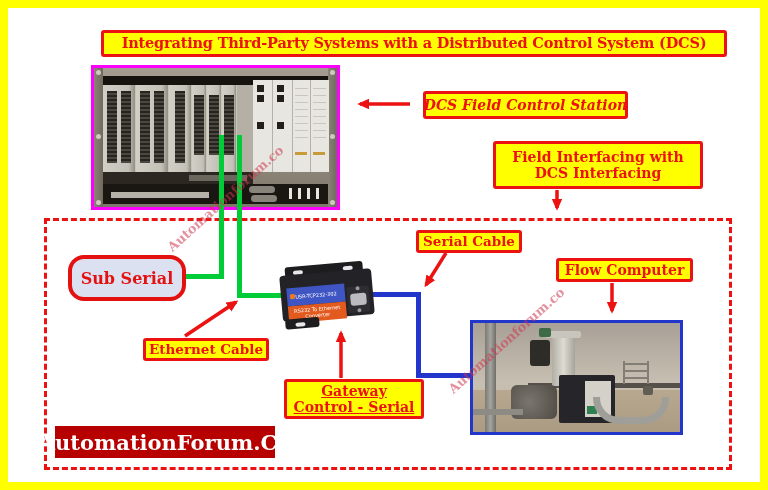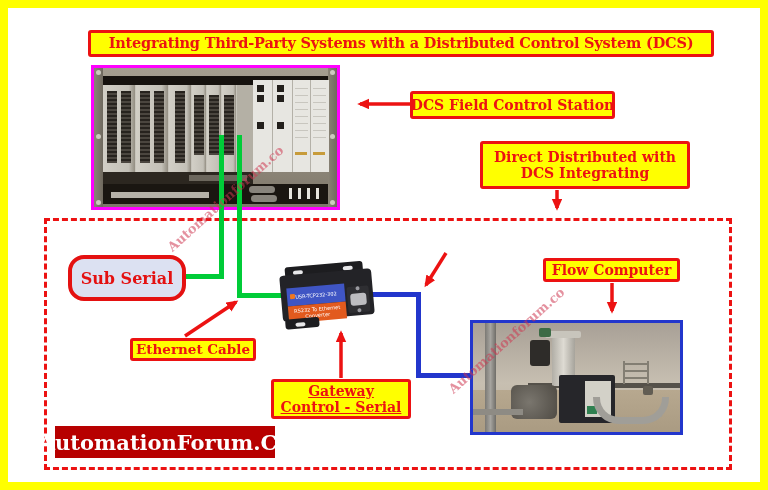--- a/index.html
+++ b/index.html
@@ -3,21 +3,21 @@
 <meta charset="utf-8">
 <style>
   html,body{margin:0;padding:0;background:#fff;}
   body{width:768px;height:490px;overflow:hidden;font-family:"DejaVu Serif",serif;}
   .stage{position:relative;width:768px;height:490px;background:#fff;border:8px solid #ffff00;box-sizing:border-box;}
   .abs{position:absolute;box-sizing:border-box;}
 
   
   .ybox{background:#ffff00;border:3px solid #ec1212;color:#ec1212;font-weight:bold;
         display:flex;flex-direction:column;align-items:center;justify-content:center;
-        text-align:center;line-height:1.15;border-radius:3px;z-index:30;}
+        text-align:center;line-height:1.15;border-radius:3px;z-index:30;margin-left:13px;}
   .ybox span{white-space:nowrap;}
 
   .title-box{left:80px;top:22px;width:626px;height:27px;font-size:14.5px;letter-spacing:-0.2px;}
 
   
   .dashed-box{left:36px;top:210px;width:688px;height:252px;border:3px dashed #ec1212;z-index:5;}
 
   
   .rack{left:83px;top:57px;width:249px;height:145px;border:3px solid #ff00ff;background:#978f81;z-index:10;overflow:hidden;}
   .rk-bg{left:0;top:0;width:243px;height:139px;background:linear-gradient(180deg,#a49d8f 0%,#948d7f 55%,#7d7669 100%);}
@@ -224,26 +224,29 @@
     <div class="abs fp-actuator"></div>
     <div class="abs fp-box">
       <div class="fp-label">
         <div class="fp-sticker"></div>
       </div>
     </div>
     <div class="abs fp-u"></div>
     <div class="abs fp-frontpipe"></div>
   </div>
 
-  <div class="abs ybox" style="left:402px;top:83px;width:205px;height:28px;font-size:14px;">
+  <div class="abs ybox" style="left:402px;top:83px;width:205px;height:28px;font-size:14px;font-style:italic;">
     <span>DCS Field Control Station</span>
   </div>
   <div class="abs ybox" style="left:472px;top:133px;width:210px;height:48px;font-size:14px;">
-    <span>Direct Distributed with</span>
-    <span>DCS Integrating</span>
+    <span>Field Interfacing with</span>
+    <span>DCS Interfacing</span>
+  </div>
+  <div class="abs ybox" style="left:395px;top:222px;width:106px;height:23px;font-size:13.5px;">
+    <span>Serial Cable</span>
   </div>
   <div class="abs ybox" style="left:535px;top:250px;width:137px;height:24px;font-size:14px;">
     <span>Flow Computer</span>
   </div>
   <div class="abs ybox" style="left:122px;top:330px;width:126px;height:23px;font-size:13.5px;">
     <span>Ethernet Cable</span>
   </div>
   <div class="abs ybox" style="left:263px;top:371px;width:140px;height:40px;font-size:14px;text-decoration:underline;">
     <span>Gateway</span>
     <span>Control - Serial</span>

